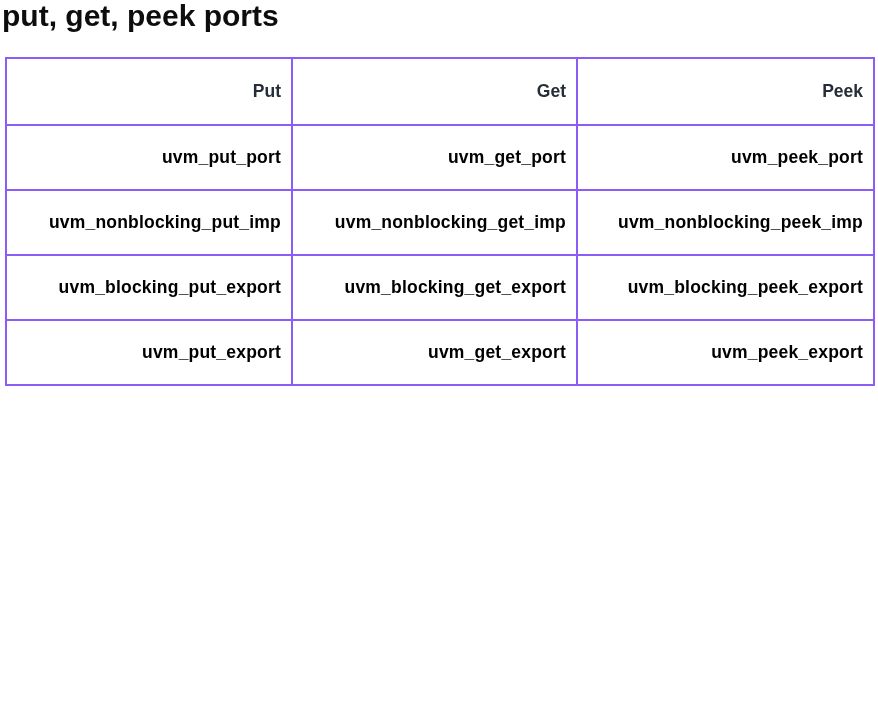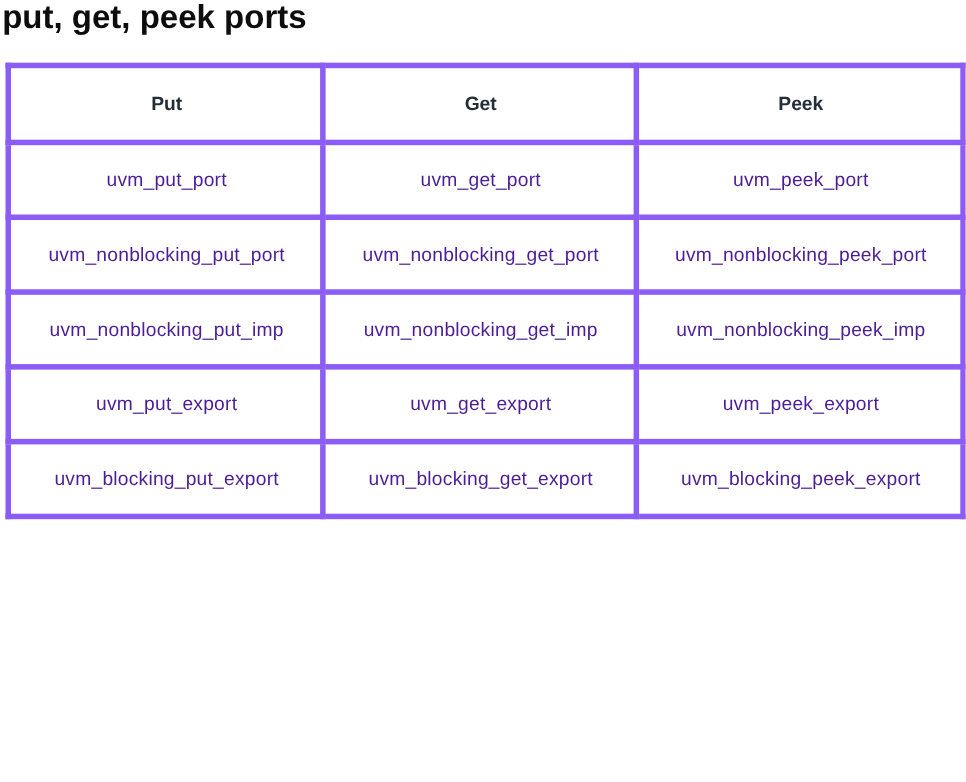--- a/index.html
+++ b/index.html
@@ -33,38 +33,38 @@
     left: 5px;
     width: 868px;
     border-collapse: collapse;
     table-layout: fixed;
     background: #ffffff;
   }
   .ports-table col.c1 { width: 286px; }
   .ports-table col.c2 { width: 285px; }
   .ports-table col.c3 { width: 297px; }
   .ports-table th, .ports-table td {
-    border: 5px solid #8b5cf6;
+    border: 2px solid #8b5cf6;
     padding: 0 10px 0 12px;
-    text-align: center;
+    text-align: right;
     vertical-align: middle;
     white-space: nowrap;
     overflow: hidden;
   }
   .ports-table th {
     height: 65px;
     font-size: 17.5px;
     font-weight: 700;
     color: #252e38;
   }
   .ports-table td {
     height: 63px;
     font-size: 17.5px;
-    font-weight: 400;
-    color: #4c1d95;
+    font-weight: 700;
+    color: #000000;
     letter-spacing: 0.2px;
   }
   .watermark {
     position: absolute;
     top: 658px;
     right: 28px;
     font-size: 19px;
     color: rgba(154, 163, 173, 0.55);
     pointer-events: none;
     white-space: nowrap;
@@ -90,37 +90,32 @@
         <th>Peek</th>
       </tr>
     </thead>
     <tbody>
       <tr>
         <td>uvm_put_port</td>
         <td>uvm_get_port</td>
         <td>uvm_peek_port</td>
       </tr>
       <tr>
-        <td>uvm_nonblocking_put_port</td>
-        <td>uvm_nonblocking_get_port</td>
-        <td>uvm_nonblocking_peek_port</td>
-      </tr>
-      <tr>
         <td>uvm_nonblocking_put_imp</td>
         <td>uvm_nonblocking_get_imp</td>
         <td>uvm_nonblocking_peek_imp</td>
       </tr>
       <tr>
+        <td>uvm_blocking_put_export</td>
+        <td>uvm_blocking_get_export</td>
+        <td>uvm_blocking_peek_export</td>
+      </tr>
+      <tr>
         <td>uvm_put_export</td>
         <td>uvm_get_export</td>
         <td>uvm_peek_export</td>
-      </tr>
-      <tr>
-        <td>uvm_blocking_put_export</td>
-        <td>uvm_blocking_get_export</td>
-        <td>uvm_blocking_peek_export</td>
       </tr>
     </tbody>
   </table>
 
   <div class="watermark">知乎 @yueleyue</div>
 
 </div>
 
 </body></html>

